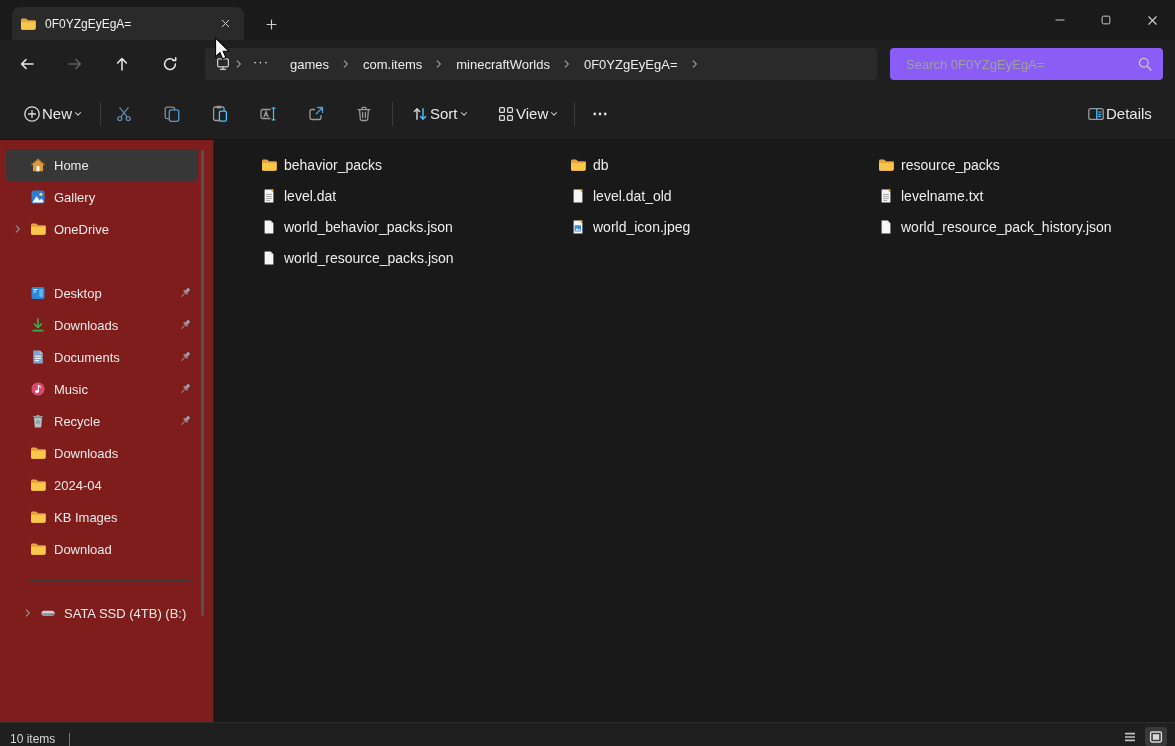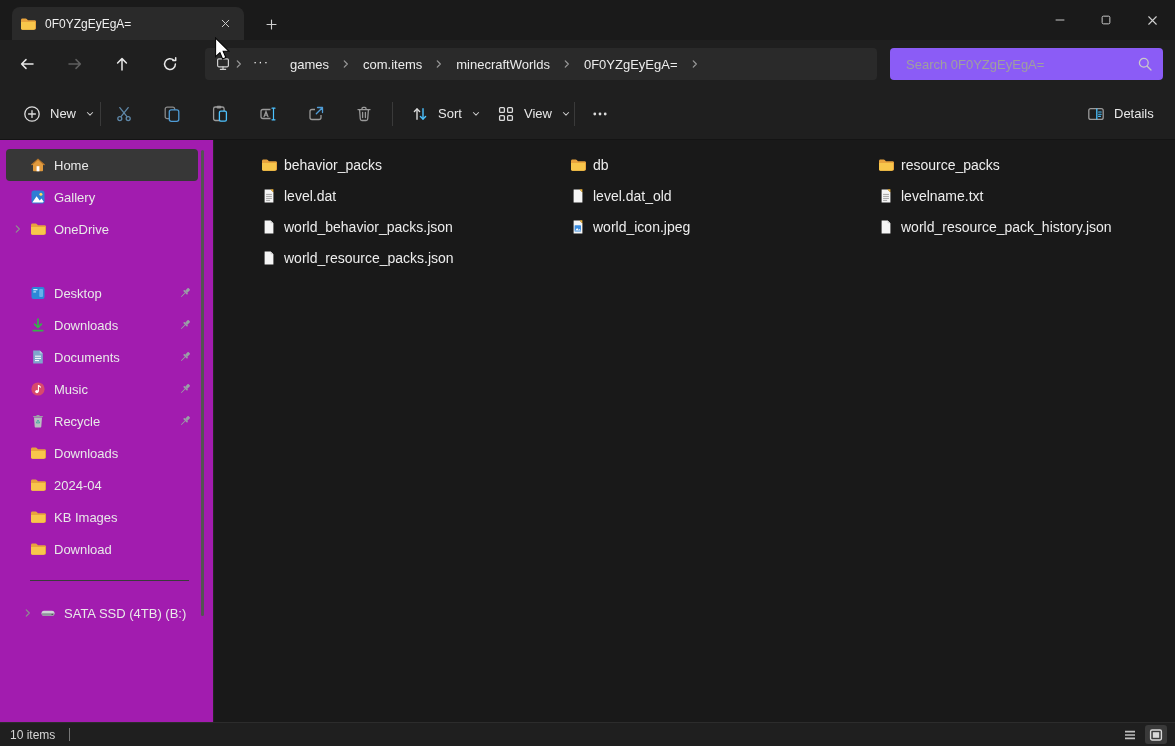--- a/index.html
+++ b/index.html
@@ -25,46 +25,46 @@
   .addressbar{position:absolute;left:205px;top:8px;width:672px;height:32px;background:#2a2a2a;border-radius:4px;display:flex;align-items:center;padding:0 10px;box-sizing:border-box;font-size:13px;}
   .crumb{padding:4px 9px;border-radius:4px;color:#ececec;white-space:nowrap;}
   .crumb-chev{color:#9a9a9a;margin:0 1px;}
   .crumb-dots{letter-spacing:1px;color:#ececec;padding:0 6px 6px 6px;}
   .searchbox{position:absolute;left:890px;top:8px;width:273px;height:32px;background:#8b5cf6;border-radius:4px;display:flex;align-items:center;padding:0 10px 0 14px;box-sizing:border-box;}
   .search-input{flex:1;background:transparent;border:none;outline:none;color:#e0e0e0;font-size:13px;font-family:inherit;}
   .search-input::placeholder{color:#9f9f9f;opacity:1;}
 
   
   .toolbar{position:absolute;left:0;top:88px;width:1175px;height:52px;background:#1f1f1f;border-bottom:1px solid #141414;box-sizing:border-box;}
-  .tb-btn{position:absolute;top:50%;transform:translateY(-50%);border:none;background:transparent;display:flex;align-items:center;gap:8px;color:#e8e8e8;font-size:13px;font-family:inherit;border-radius:4px;padding:8px 10px;}
+  .tb-btn{position:absolute;top:50%;transform:translateY(-50%);border:none;background:transparent;display:flex;align-items:center;color:#e8e8e8;font-size:15px;font-family:inherit;border-radius:4px;padding:8px 10px;}
   .tb-icon-btn{position:absolute;top:50%;transform:translateY(-50%);width:40px;height:36px;border:none;background:transparent;display:flex;align-items:center;justify-content:center;border-radius:4px;padding:0;}
   .tb-sep{position:absolute;top:50%;transform:translateY(-50%);width:1px;height:24px;background:#3a3a3a;}
   .chev-sm{width:12px;height:12px;color:#c9c9c9;}
 
   
   .content{position:absolute;left:0;top:140px;width:1175px;height:582px;display:flex;overflow:hidden;}
-  .sidebar{position:relative;width:213px;height:100%;background:#a21caf;box-sizing:border-box;padding-top:9px;flex:none;overflow:hidden;}
+  .sidebar{position:relative;width:213px;height:100%;background:#7f1d1d;box-sizing:border-box;padding-top:9px;flex:none;overflow:hidden;}
   .srow{height:32px;margin:0 15px 0 6px;border-radius:4px;display:flex;align-items:center;font-size:13px;color:#e9e9e9;position:relative;}
   .srow.selected{background:#373737;}
   .chev-slot{width:24px;display:flex;align-items:center;justify-content:center;flex:none;color:#8f8f8f;}
   .chev-slot svg{width:14px;height:14px;}
   .chev-down{transform:rotate(90deg);}
   .slabel{margin-left:8px;white-space:nowrap;overflow:hidden;flex:1;}
   .pin{width:14px;height:14px;margin-right:6px;flex:none;}
   .spacer32{height:32px;}
   .sdivider{height:1px;background:#3a3a3a;margin:15px 24px 16px 30px;}
   .indent{padding-left:10px;}
   .side-scrollbar{position:absolute;right:9px;top:10px;width:3px;height:466px;background:#535353;border-radius:2px;}
 
   .filepane{position:relative;flex:1;height:100%;background:#191919;border-left:1px solid #242424;box-sizing:border-box;padding:9px 0 0 47px;}
   .filegrid{display:grid;grid-template-columns:309px 308px auto;grid-auto-rows:31px;}
   .fitem{display:flex;align-items:center;gap:7px;font-size:14px;color:#ededed;white-space:nowrap;width:fit-content;padding-right:10px;border-radius:3px;}
 
   
-  .statusbar{position:absolute;left:0;top:722px;width:1175px;height:24px;background:#1f1f1f;border-top:1px solid #2c2c2c;box-sizing:border-box;display:flex;align-items:center;font-size:12px;color:#d6d6d6;}
+  .statusbar{position:absolute;left:0;top:722px;width:1175px;height:24px;background:#1f1f1f;border-top:1px solid #2c2c2c;box-sizing:border-box;display:flex;align-items:flex-end;font-size:12px;color:#d6d6d6;}
   .status-count{margin-left:10px;}
   .status-sep{width:1px;height:13px;background:#777;margin-left:14px;}
   .status-right{margin-left:auto;margin-right:8px;display:flex;gap:4px;}
   .sv-btn{width:22px;height:19px;border:none;background:transparent;display:flex;align-items:center;justify-content:center;border-radius:3px;padding:0;}
   .sv-btn.active{background:#3a3a3a;}
 
   .cursor{position:absolute;left:214px;top:37px;width:16px;height:23px;pointer-events:none;z-index:99;}
 </style>
 </head>
 <body>

